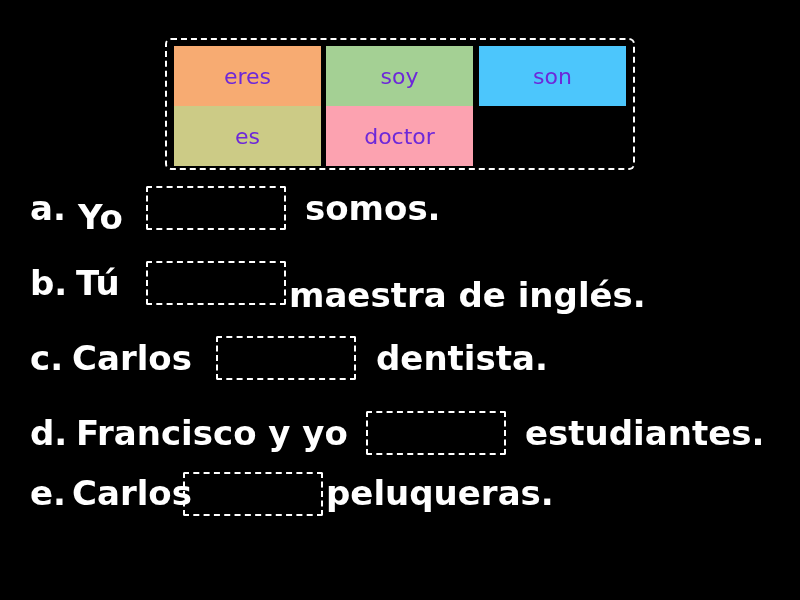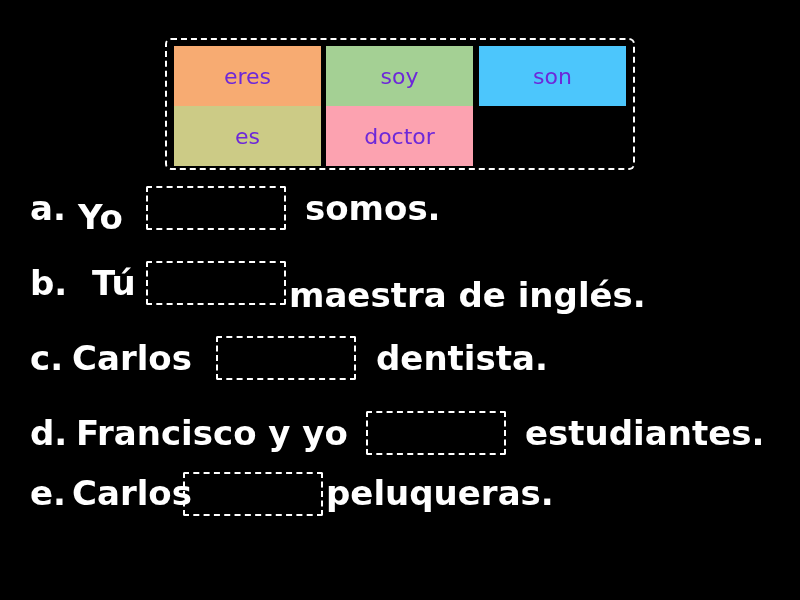--- a/index.html
+++ b/index.html
@@ -22,21 +22,21 @@
 <div class="tile" style="left:479px;top:46px;background:#4cc6fc">son</div>
 <div class="tile" style="left:174px;top:106px;background:#cccb86">es</div>
 <div class="tile" style="left:326px;top:106px;background:#fca2b0">doctor</div>
 
 <div class="txt" style="left:30px;top:183px">a.</div>
 <div class="txt" style="left:78px;top:192px">Yo</div>
 <div class="slot" style="left:146px;top:186px;width:140px"></div>
 <div class="txt" style="left:305px;top:183px">somos.</div>
 
 <div class="txt" style="left:30px;top:258px">b.</div>
-<div class="txt" style="left:92px;top:258px">Tú</div>
+<div class="txt" style="left:76px;top:258px">Tú</div>
 <div class="slot" style="left:146px;top:261px;width:140px"></div>
 <div class="txt" style="left:289px;top:270px">maestra de inglés.</div>
 
 <div class="txt" style="left:30px;top:333px">c.</div>
 <div class="txt" style="left:72px;top:333px">Carlos</div>
 <div class="slot" style="left:216px;top:336px;width:140px"></div>
 <div class="txt" style="left:376px;top:333px">dentista.</div>
 
 <div class="txt" style="left:30px;top:408px">d.</div>
 <div class="txt" style="left:76px;top:408px">Francisco y yo</div>

